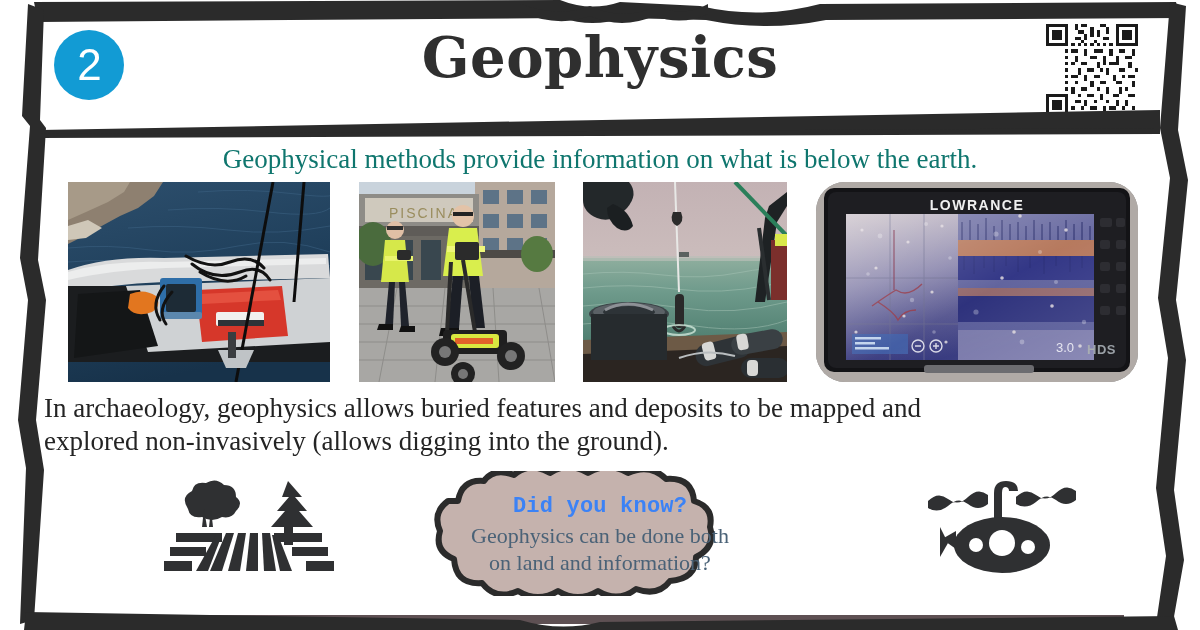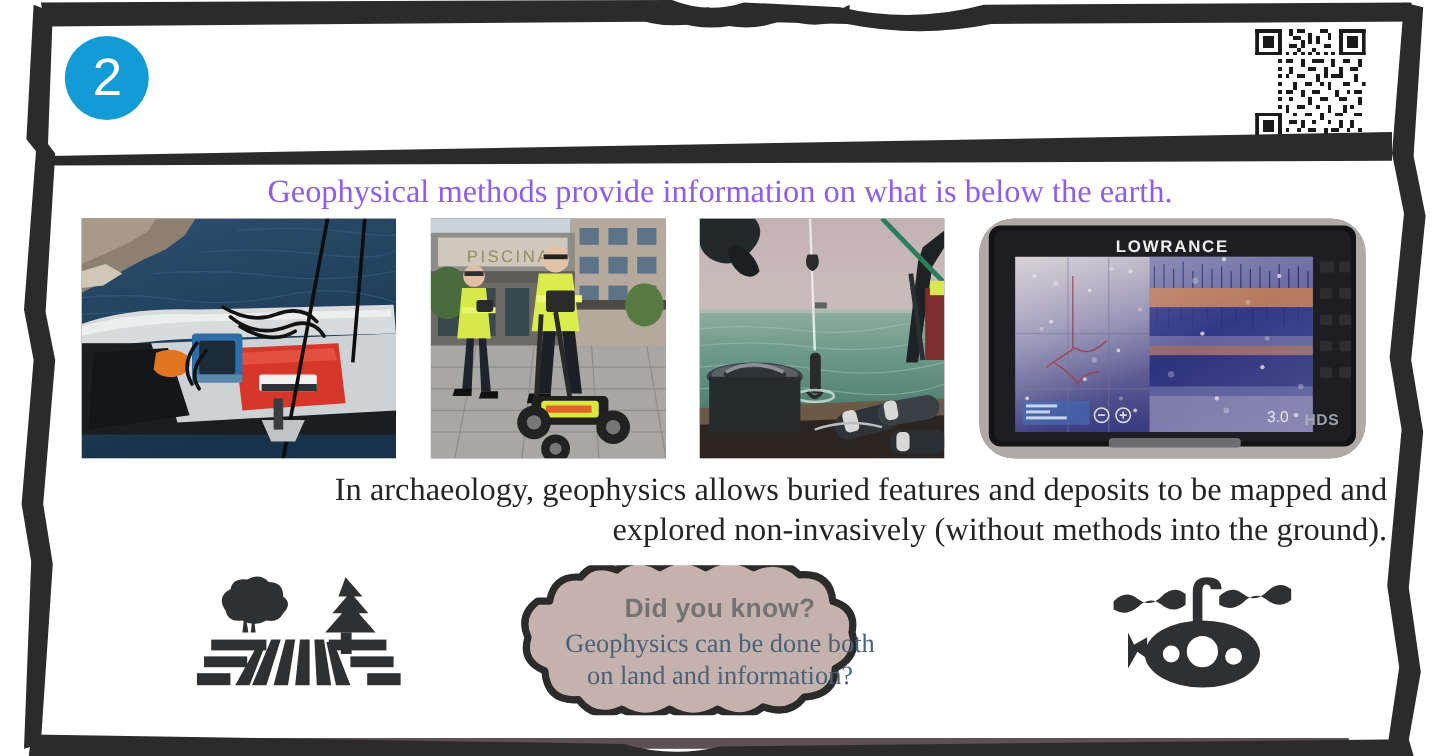--- a/index.html
+++ b/index.html
@@ -86,21 +86,21 @@
     left: 44px;
     top: 130px;
     width: 1112px;
     height: 470px;
     z-index: 3;
   }
 
   .lead-text {
     text-align: center;
     font-size: 27px;
-    color: #8b5cf6;
+    color: #0f766e;
     line-height: 1.15;
     padding-top: 14px;
   }
 
   
   .photo-strip {
     position: absolute;
     left: 24px;
     top: 52px;
     width: 1070px;
@@ -123,21 +123,21 @@
   .p2 { width: 196px; }
   .p3 { width: 204px; }
   .p4 { width: 322px; border-radius: 29px; }
 
   
   .sub-text {
     position: absolute;
     left: 0;
     top: 262px;
     width: 100%;
-    text-align: right;
+    text-align: left;
     font-size: 27px;
     color: #242424;
     line-height: 1.22;
   }
 
   
   .bottom-row {
     position: absolute;
     left: 0;
     top: 345px;
@@ -178,24 +178,24 @@
     width: 100%;
     height: 100%;
     display: flex;
     flex-direction: column;
     align-items: center;
     justify-content: center;
     padding-top: 3px;
   }
 
   .bubble-title {
-    font-family: Liberation Sans, sans-serif;
+    font-family: Liberation Mono, monospace;
     font-weight: bold;
     font-size: 22px;
-    color: #737373;
+    color: #3b82f6;
     line-height: 1.25;
     margin-bottom: 1px;
     letter-spacing: 0.2px;
   }
 
   .bubble-line {
     font-size: 22px;
     color: #4a6277;
     line-height: 1.25;
     text-align: center;
@@ -216,20 +216,21 @@
 </style>
 </head>
 <body>
 
 <div class="poster">
 
   <div class="header">
 
     <div class="step-badge">2</div>
 
+    <div class="poster-title">Geophysics</div>
 
     <div class="qr-code">
       <svg viewBox="0 0 29 29" shape-rendering="crispEdges" aria-hidden="true">
         <rect width="29" height="29" fill="#ffffff"></rect>
         <g fill="#1a1a1a">
 
           <rect x="0" y="0" width="7" height="1"></rect>
             <rect x="0" y="6" width="7" height="1"></rect>
           <rect x="0" y="0" width="1" height="7"></rect>
             <rect x="6" y="0" width="1" height="7"></rect>
@@ -696,21 +697,21 @@
 
           <rect x="30" y="32" width="248" height="146" fill="url(#glare)"></rect>
 
           <rect x="108" y="183" width="110" height="8" rx="3" fill="#6c6c70"></rect>
         </svg>
       </div>
     </div>
 
     <div class="sub-text">
       <div>In archaeology, geophysics allows buried features and deposits to be mapped and</div>
-      <div>explored non-invasively (without methods into the ground).</div>
+      <div>explored non-invasively (allows digging into the ground).</div>
     </div>
 
     <div class="bottom-row">
 
       <div class="land-icon">
         <svg viewBox="0 0 170 106" aria-hidden="true">
           <g fill="#2f3032">
 
             <path d="M24,32 q-8,-12 4,-18 q2,-10 14,-8 q10,-6 18,2 q12,0 12,12 q8,6 0,14 q-4,8 -14,6 q-10,6 -20,0 q-12,2 -14,-8 z"></path>
             <path d="M40,32 l3,18 h-5 z"></path>

